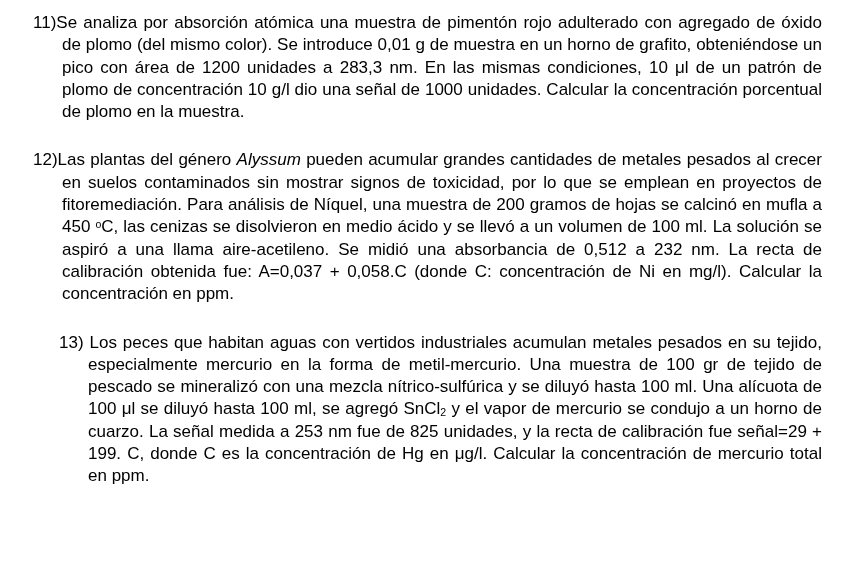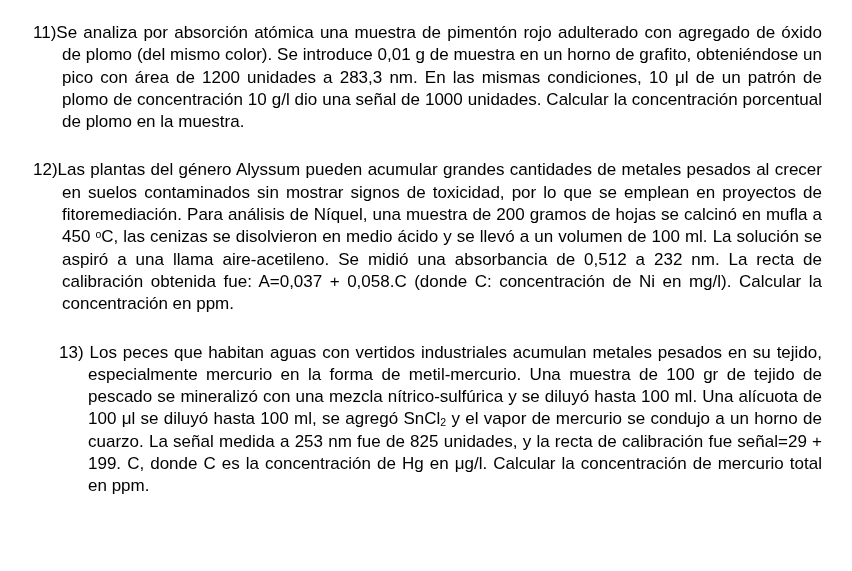--- a/index.html
+++ b/index.html
@@ -10,35 +10,35 @@
   body {
     width: 852px;
     min-height: 571px;
     box-sizing: border-box;
     font-family: "Liberation Sans", "DejaVu Sans", sans-serif;
     font-size: 17px;
     color: #000000;
     -webkit-font-smoothing: antialiased;
   }
   main.page {
-    padding: 22px 30px 10px 33px;
+    padding: 12px 30px 10px 33px;
   }
   .problem {
     margin: 0 0 26px 0;
     text-align: justify;
     line-height: 22.3px;
     padding-left: 29px;   
     text-indent: -29px;   
   }
   .problem:last-child {
     margin-bottom: 0;
     margin-left: 26px;
   }
   .seg-normal { font-style: normal; }
-  .seg-italic { }
+  .seg-italic { font-style: italic; }
   .seg-sup {
     font-size: 0.62em;
     vertical-align: 0.42em;
     line-height: 0;
   }
   .seg-sub {
     font-size: 0.62em;
     vertical-align: -0.18em;
     line-height: 0;
   }

